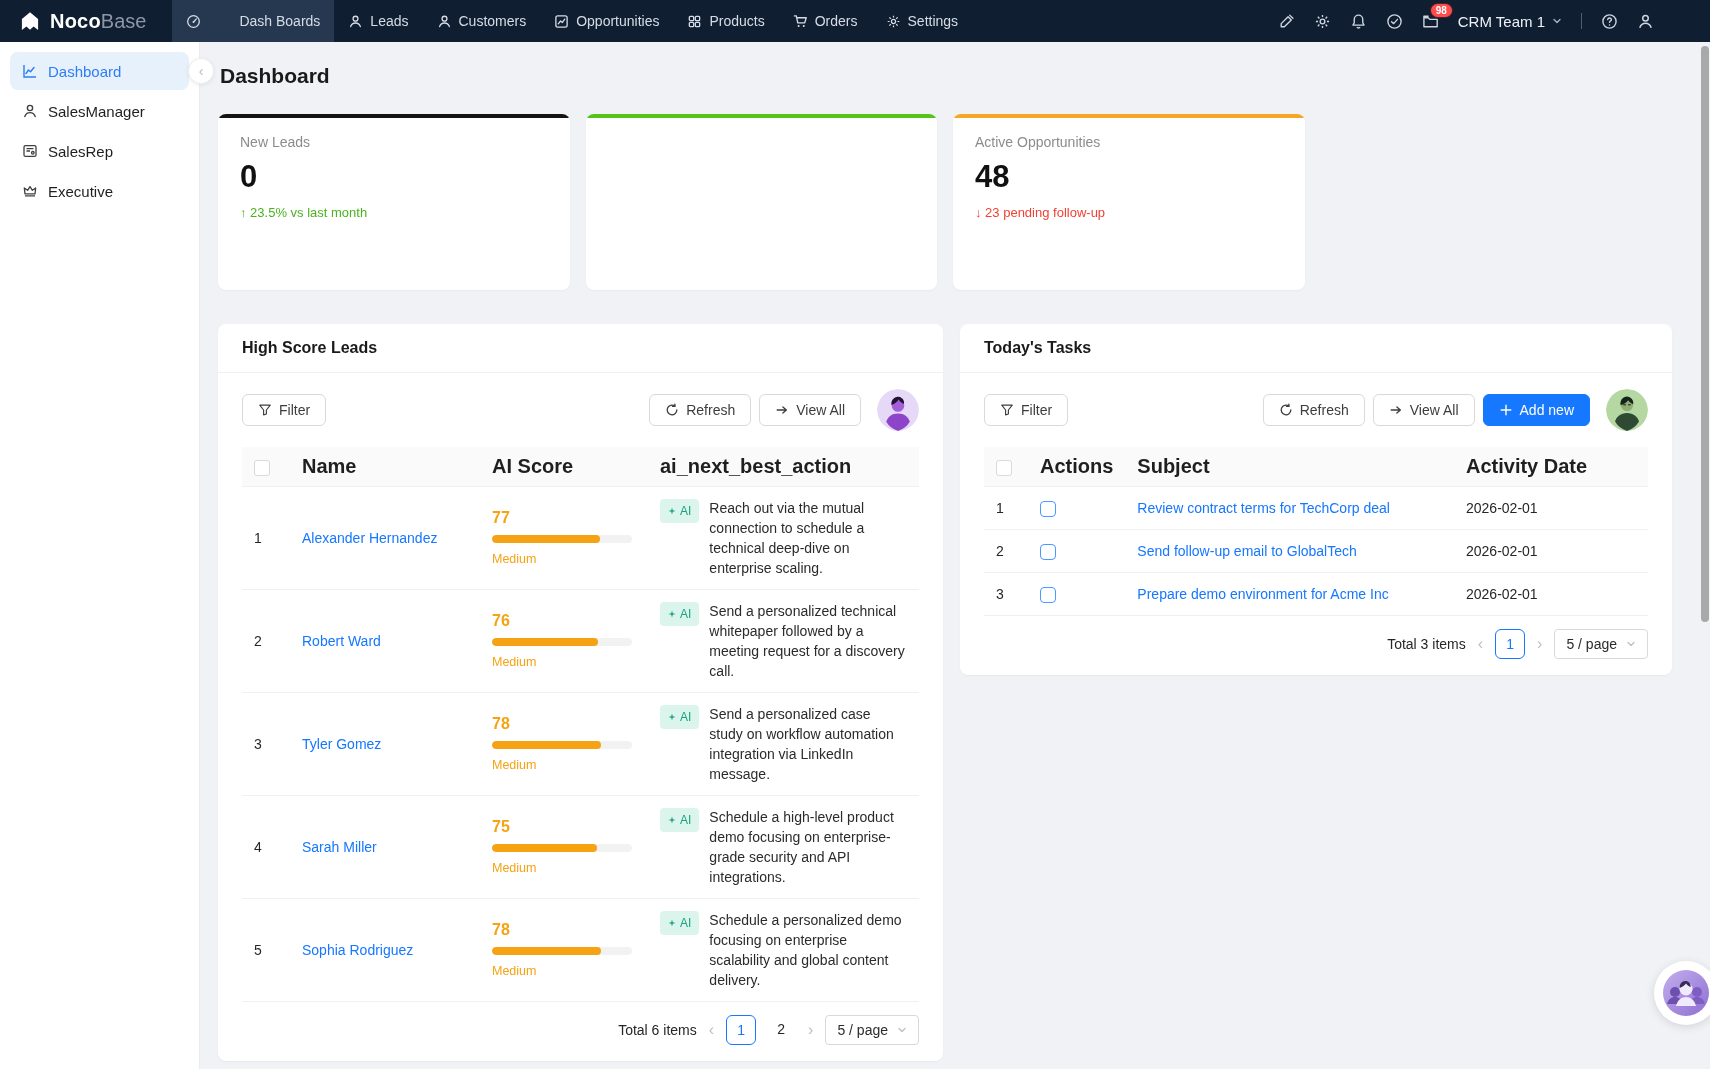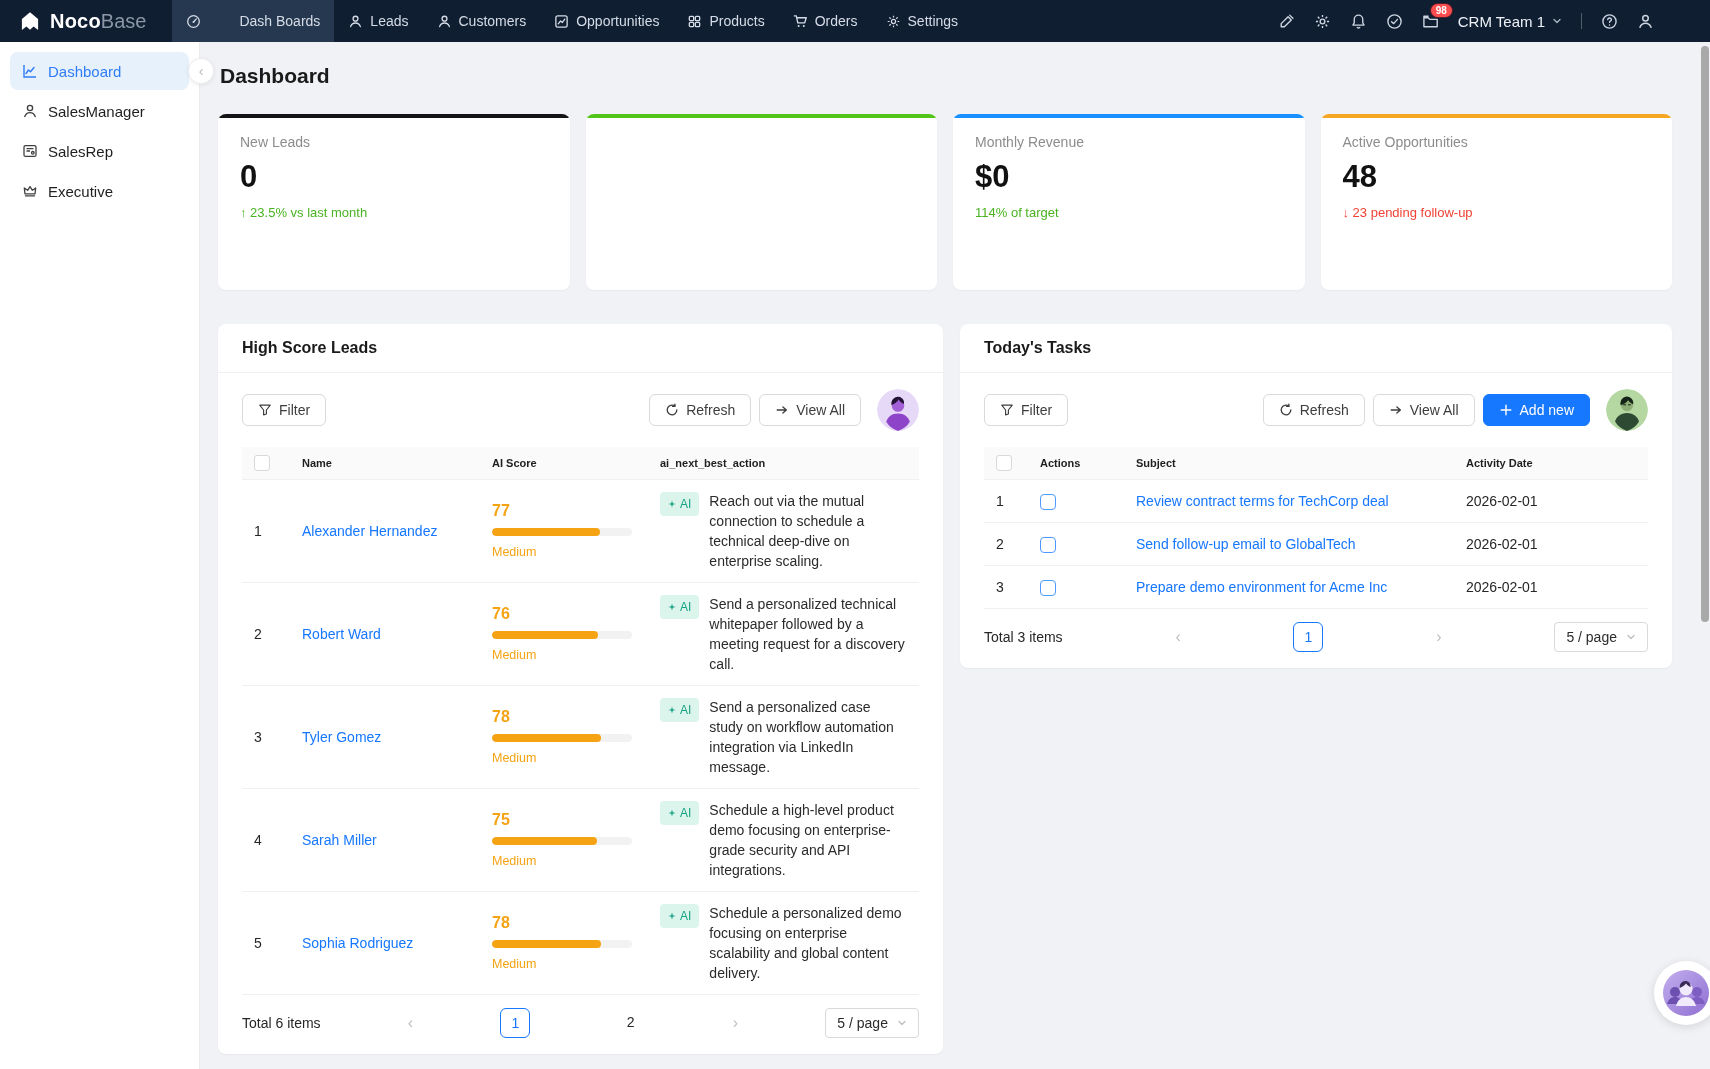--- a/index.html
+++ b/index.html
@@ -59,38 +59,38 @@
 
   
   .btn { display:inline-flex; align-items:center; gap:7px; height:32px; padding:0 15px; background:#fff; border:1px solid #d9d9d9; border-radius:6px; font-size:14px; color:#3d3d3d; cursor:pointer; font-family:inherit; white-space:nowrap; }
   .btn svg { width:14px; height:14px; }
   .btn-primary { background:#1677ff; border-color:#1677ff; color:#fff; }
   .avatar { width:42px; height:42px; border-radius:50%; margin-left:8px; flex:none; cursor:pointer; overflow:hidden; }
   .avatar svg { width:42px; height:42px; }
 
   
   table { width:100%; border-collapse:collapse; }
-  th { background:#fafafa; font-size:11px; font-weight:bold; color:#1f1f1f; text-align:left; padding:8px 12px; border-bottom:1px solid #f0f0f0; }
+  th { background:#fafafa; font-size:20px; font-weight:bold; color:#1f1f1f; text-align:left; padding:8px 12px; border-bottom:1px solid #f0f0f0; }
   td { font-size:14px; padding:11px 12px; border-bottom:1px solid #f0f0f0; vertical-align:middle; line-height:20px; }
   .cb { display:inline-block; width:16px; height:16px; border:1px solid #d9d9d9; border-radius:3px; background:#fff; cursor:pointer; vertical-align:middle; }
   .cb-blue { border-color:#4c9aff; border-radius:4px; }
   .link { color:#1677ff; text-decoration:none; cursor:pointer; }
   .td-index { color:#262626; }
 
   .score-num { font-size:16px; font-weight:bold; color:#f5a312; }
   .score-track { width:140px; height:8px; background:#f2f2f2; border-radius:4px; margin:7px 0 6px; overflow:hidden; }
   .score-fill { height:100%; background:#f5a312; border-radius:4px; }
   .score-level { font-size:12.5px; color:#f5a312; }
   .action-cell { display:flex; align-items:flex-start; gap:10px; }
   .ai-badge { display:inline-flex; align-items:center; gap:4px; background:#dcf5ec; color:#18a283; font-size:12px; padding:2px 8px; border-radius:4px; margin-top:1px; flex:none; }
   .ai-badge svg { width:8px; height:8px; }
   .action-text { color:#2b2b2b; }
 
   
-  .pagination { display:flex; align-items:center; justify-content:space-between; gap:10px; padding:13px 0 6px; font-size:14px; color:#262626; }
+  .pagination { display:flex; align-items:center; justify-content:flex-end; gap:10px; padding:13px 0 6px; font-size:14px; color:#262626; }
   .pg-arrow { color:#bfbfbf; font-size:16px; cursor:pointer; padding:0 2px; }
   .pg-num { min-width:30px; height:30px; line-height:28px; text-align:center; border-radius:6px; cursor:pointer; }
   .pg-num.current { border:1px solid #1677ff; color:#1677ff; }
   .pg-size { display:inline-flex; align-items:center; gap:9px; height:30px; padding:0 11px; border:1px solid #d9d9d9; border-radius:4px; cursor:pointer; color:#2b2b2b; }
   .caret-down { display:inline-block; color:#bfbfbf; }
   .caret-down svg { width:10px; height:10px; }
 
   
   .bottom-row { display:flex; gap:18px; align-items:flex-start; }
   .panel-activities { width:1097px; }
@@ -300,28 +300,20 @@
     <div class="stat-card">
       <div class="stat-accent" style="background-color: rgb(20, 20, 20);"></div>
       <div class="stat-inner">
         <div class="stat-label">New Leads</div>
         <div class="stat-value">0</div>
         <div class="stat-delta" style="color: rgb(73, 179, 31);">↑ 23.5% vs last month</div>
       </div>
     </div>
     <div class="stat-card">
       <div class="stat-accent" style="background-color: rgb(82, 196, 26);"></div>
-    </div>
-    <div class="stat-card">
-      <div class="stat-accent" style="background-color: rgb(24, 144, 255);"></div>
-      <div class="stat-inner">
-        <div class="stat-label">Monthly Revenue</div>
-        <div class="stat-value">$0</div>
-        <div class="stat-delta" style="color: rgb(73, 179, 31);">114% of target</div>
-      </div>
     </div>
     <div class="stat-card">
       <div class="stat-accent" style="background-color: rgb(245, 166, 35);"></div>
       <div class="stat-inner">
         <div class="stat-label">Active Opportunities</div>
         <div class="stat-value">48</div>
         <div class="stat-delta" style="color: rgb(240, 65, 52);">↓ 23 pending follow-up</div>
       </div>
     </div>
   </div>

